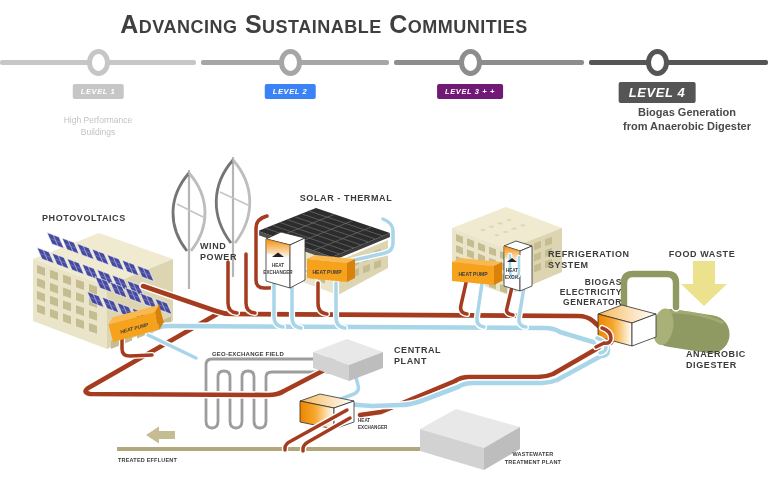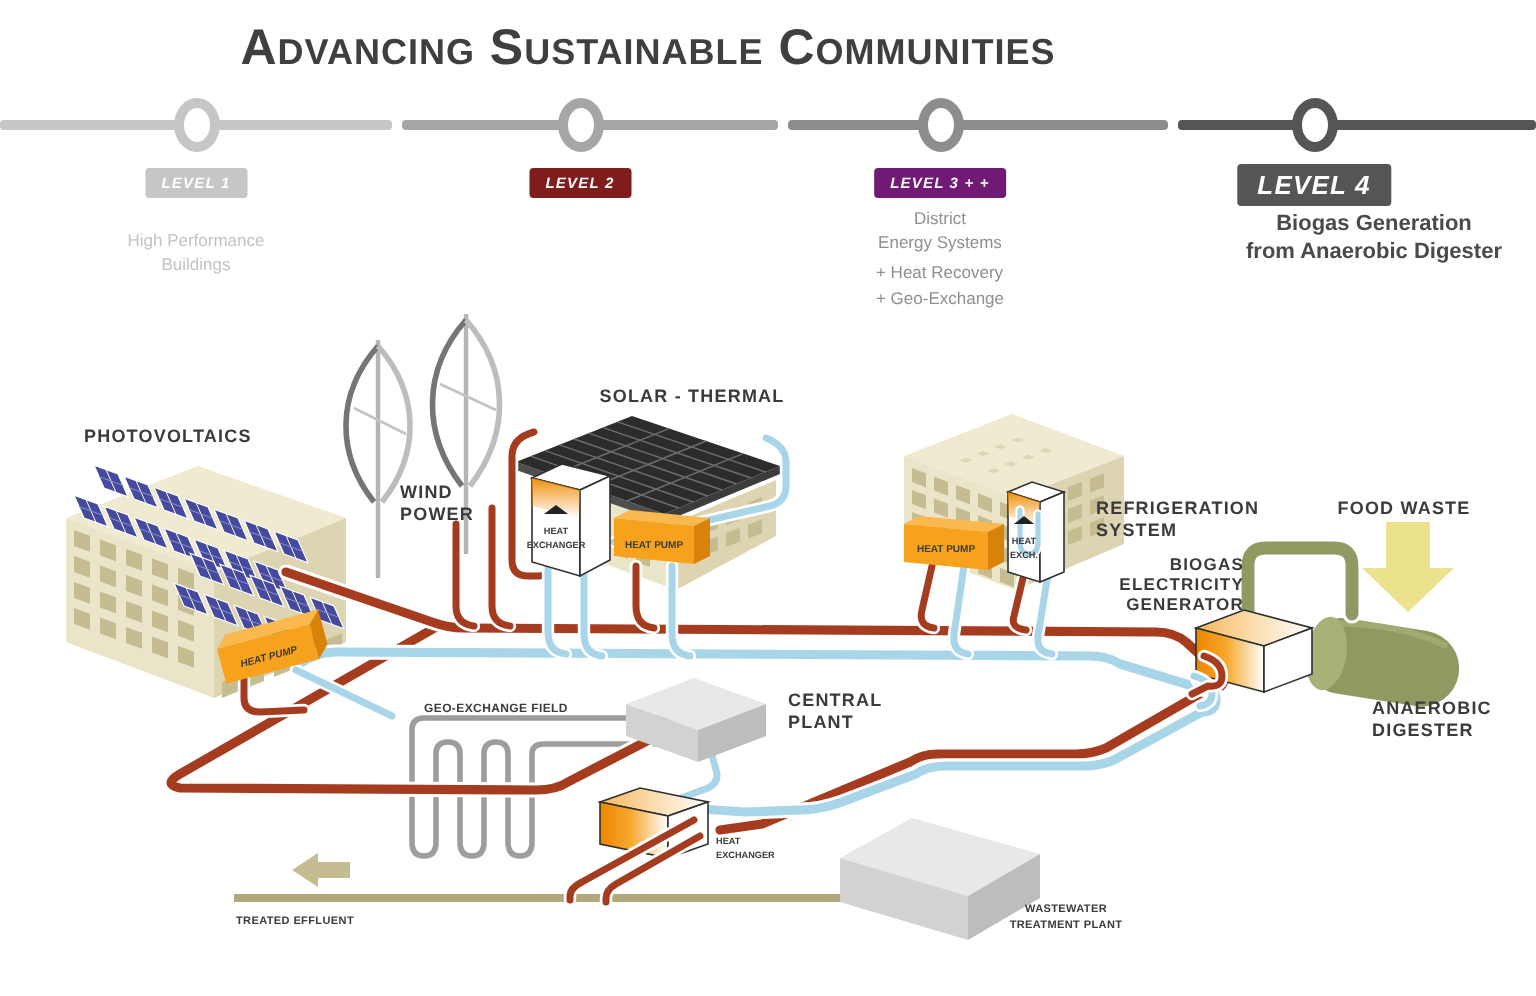--- a/index.html
+++ b/index.html
@@ -53,30 +53,26 @@
   <div class="tl-seg" style="left: 201px; width: 188px; background: rgb(166, 166, 166);"></div>
   <div class="tl-seg" style="left: 394px; width: 190px; background: rgb(141, 141, 141);"></div>
   <div class="tl-seg" style="left: 589px; width: 179px; background: rgb(85, 85, 85);"></div>
 
   <div class="tl-node" style="left: 87px; border-color: rgb(198, 198, 198);"></div>
   <div class="tl-node" style="left: 279px; border-color: rgb(166, 166, 166);"></div>
   <div class="tl-node" style="left: 459px; border-color: rgb(141, 141, 141);"></div>
   <div class="tl-node" style="left: 646px; border-color: rgb(85, 85, 85);"></div>
 
   <div class="tl-badge" style="left: 98px; background: rgb(198, 198, 198);">LEVEL 1</div>
-  <div class="tl-badge" style="left: 290px; background: #7f1d1d;">LEVEL 2</div>
+  <div class="tl-badge" style="left: 290px; background: #3b82f6;">LEVEL 2</div>
   <div class="tl-badge" style="left: 470px; background: #701a75;">LEVEL 3 + +</div>
   <div class="tl-badge big" style="left: 657px; background: rgb(85, 85, 85);">LEVEL 4</div>
 
   <div class="tl-desc" style="left: 98px; color: rgb(195, 195, 195); margin-top: 11px;">High Performance
 Buildings</div>
-  <div class="tl-desc" style="left: 470px; color: rgb(143, 143, 143);">District
-Energy Systems</div>
-  <div class="tl-extra" style="left: 470px; color: rgb(143, 143, 143);">+ Heat Recovery
-+ Geo-Exchange</div>
   <div class="tl-desc big" style="left: 687px; color: rgb(74, 74, 74);">Biogas Generation
 from Anaerobic Digester</div>
 
   <svg width="768" height="498" viewBox="0 0 768 498">
     <defs>
       <linearGradient id="gOrH" x1="0" y1="0" x2="1" y2="0">
         <stop offset="0" stop-color="#ec8500"></stop>
           <stop offset="0.45" stop-color="#f7a82e"></stop>
           <stop offset="1" stop-color="#ffffff"></stop>
       </linearGradient>

